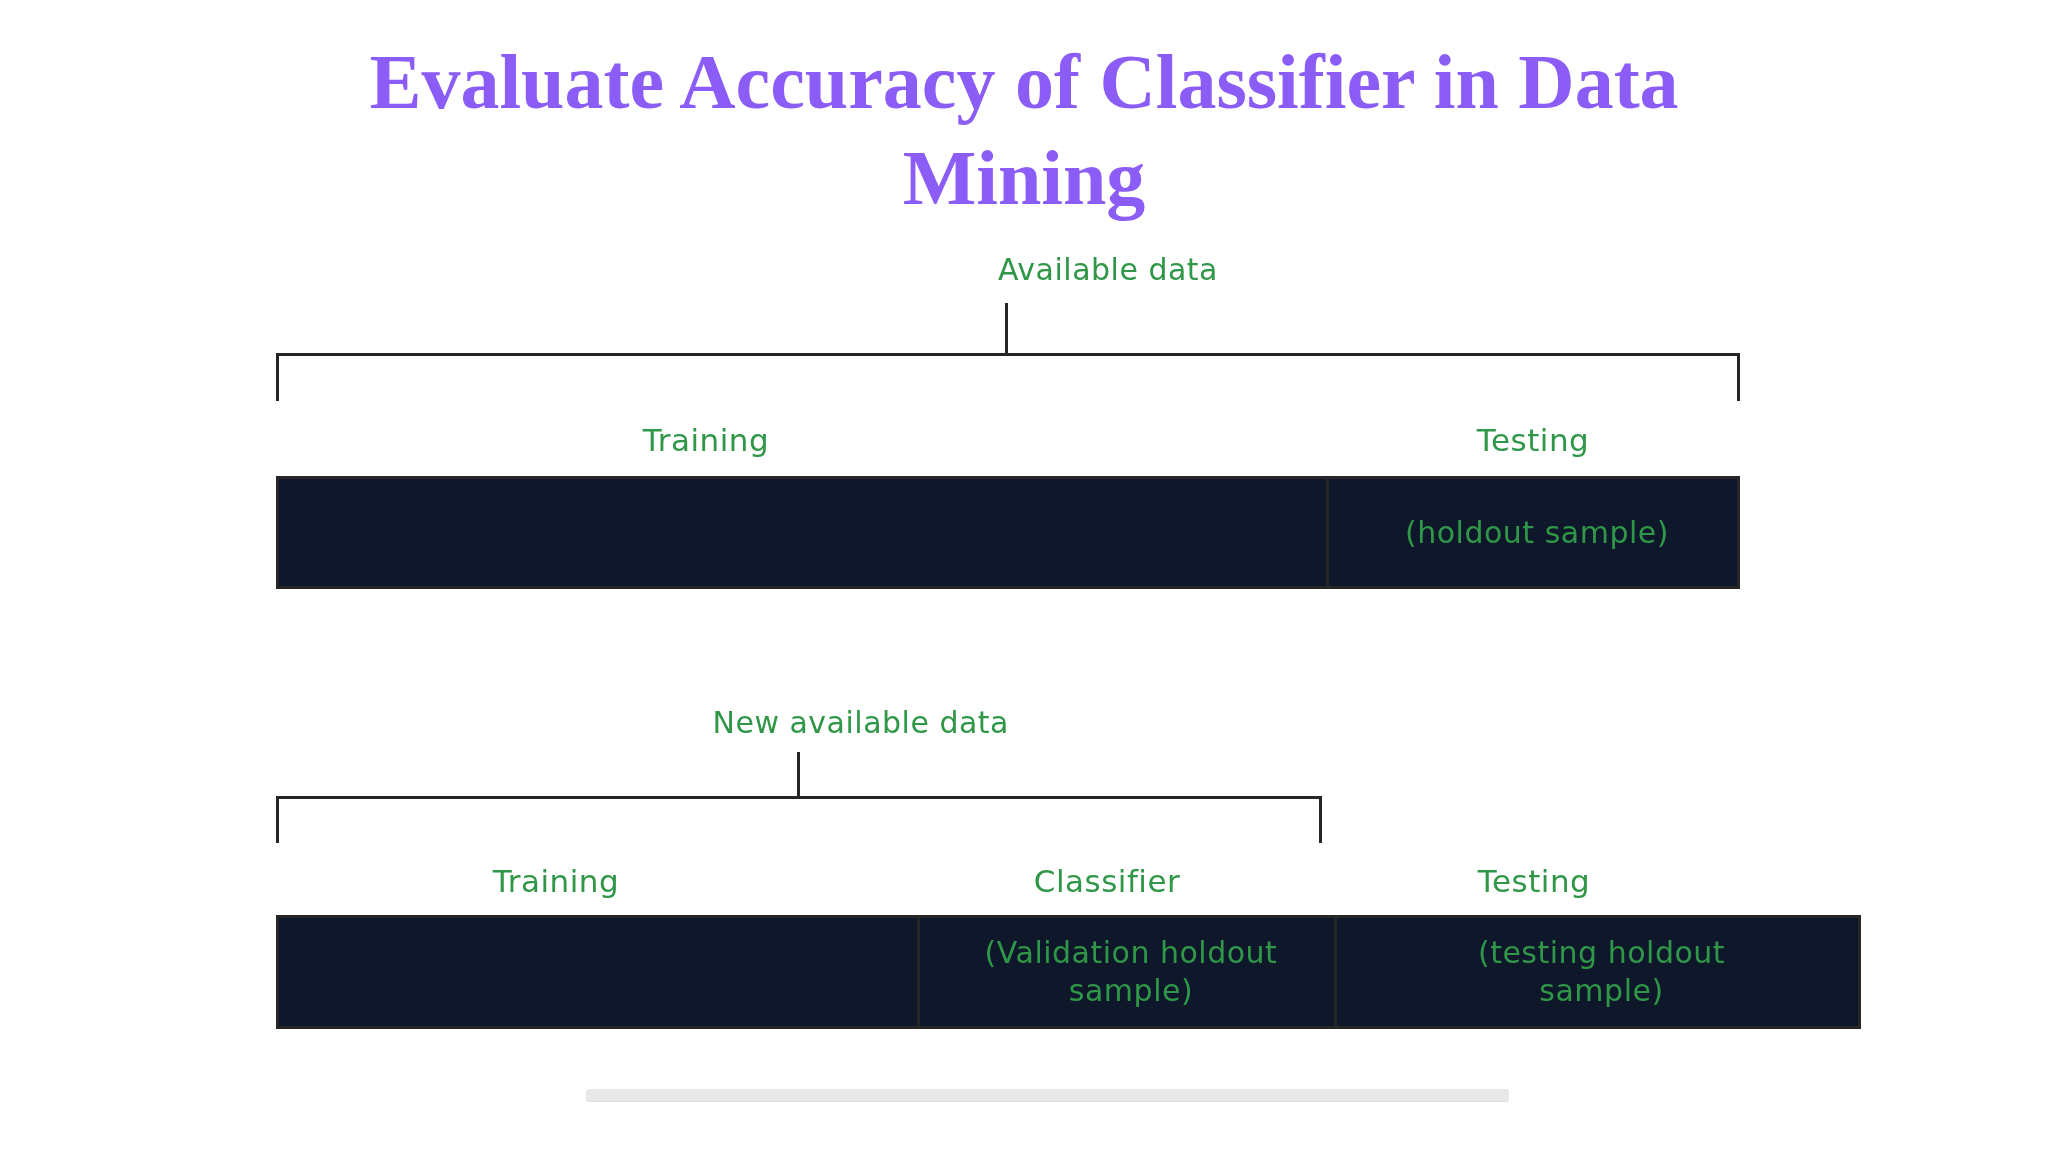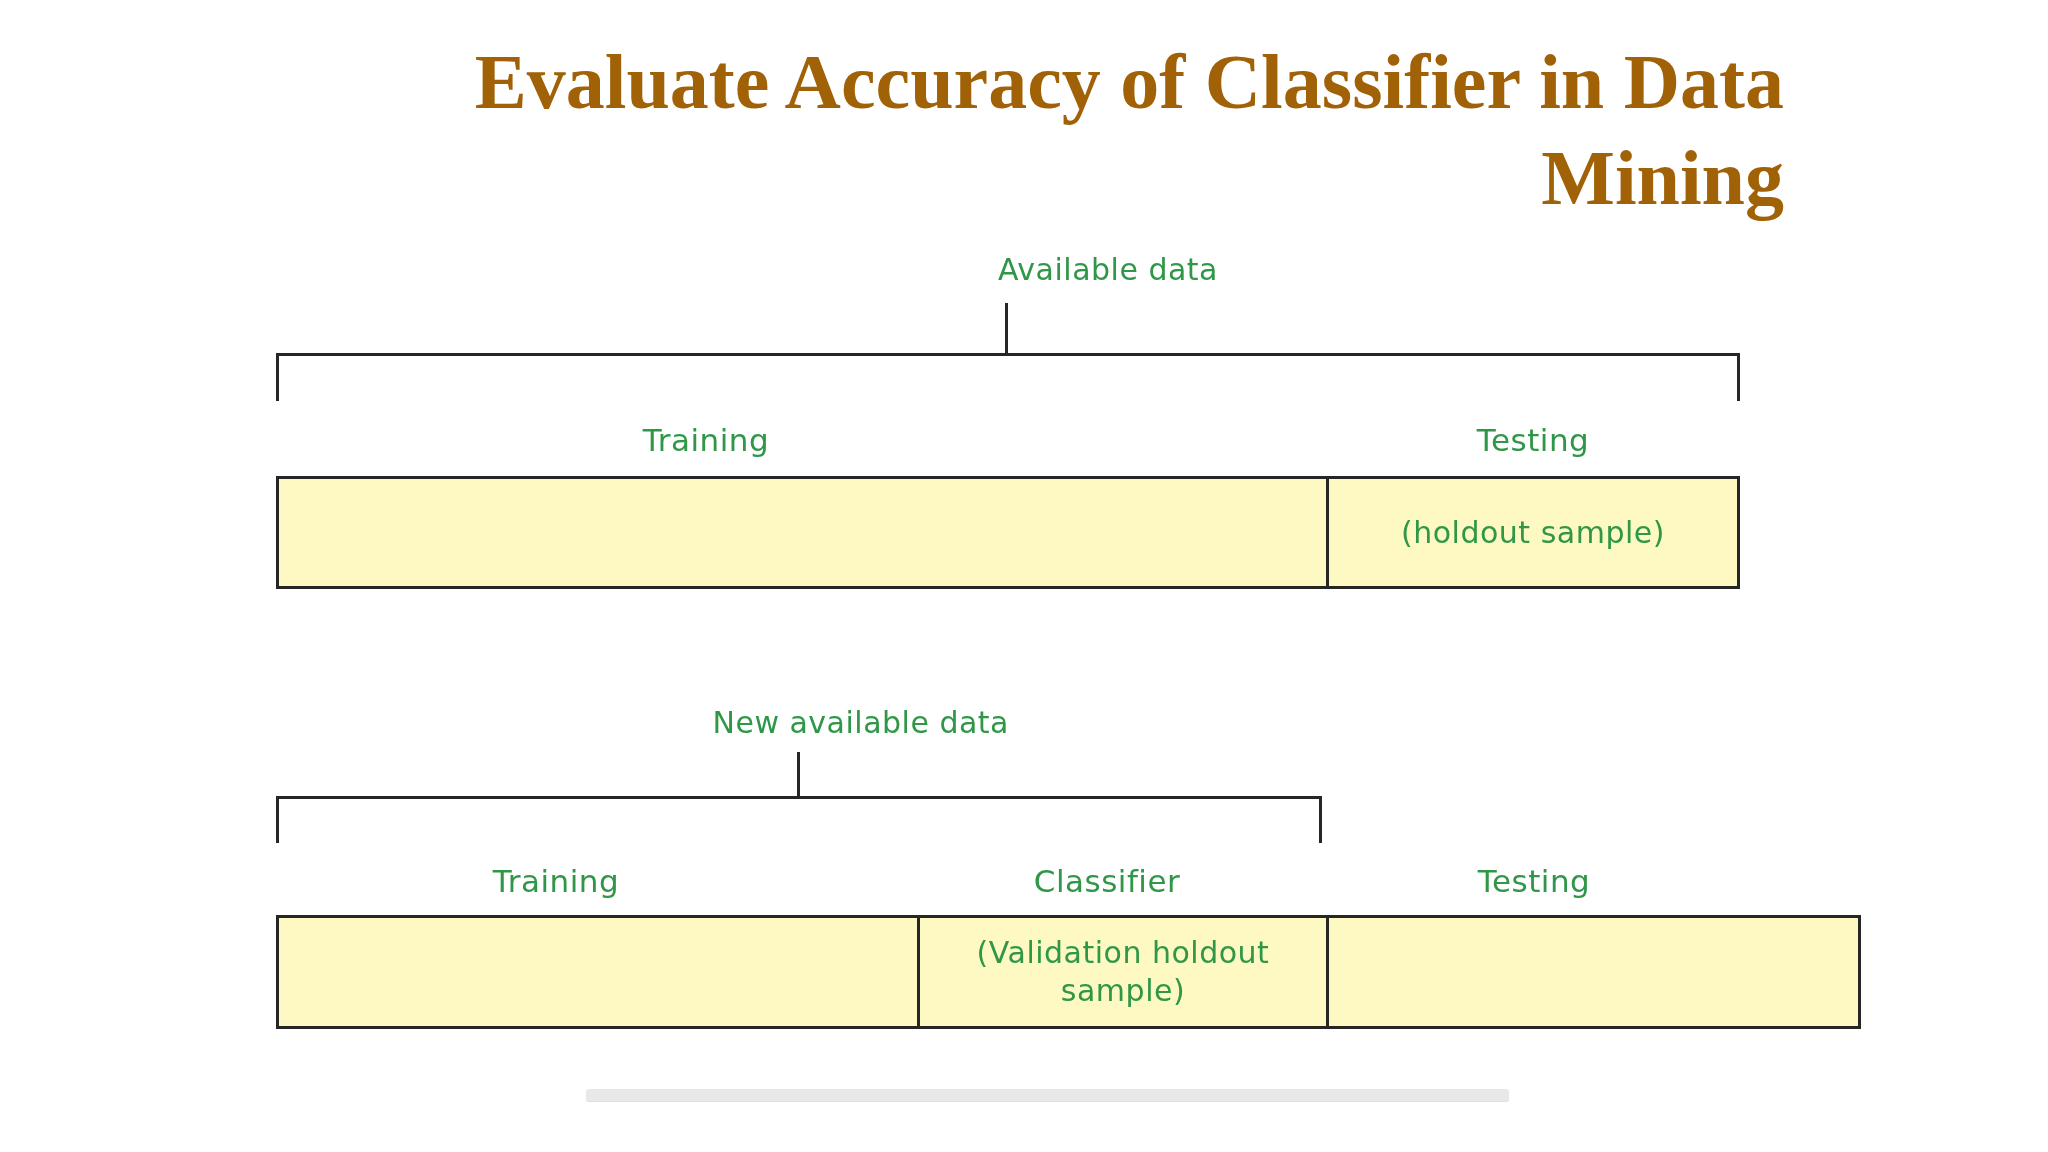--- a/index.html
+++ b/index.html
@@ -4,34 +4,34 @@
 <style>
   html,body{margin:0;padding:0;}
   body{width:2048px;height:1152px;background:#ffffff;position:relative;overflow:hidden;
        font-family:"DejaVu Sans",sans-serif;}
   .abs{position:absolute;box-sizing:border-box;}
 
   
   .title{top:34px;left:0;width:100%;text-align:center;}
   .title-inner{display:inline-block;max-width:1520px;
       font-family:"Liberation Serif",serif;font-weight:bold;
-      font-size:78px;line-height:96px;color:#a16207;letter-spacing:0px;text-align:right;}
+      font-size:78px;line-height:96px;color:#8b5cf6;letter-spacing:0px;}
 
   
   .green{color:#2f9747;}
   .src-label{width:420px;text-align:right;font-size:30px;line-height:36px;letter-spacing:0.5px;}
   .sec-label{width:400px;text-align:center;font-size:31px;line-height:32px;font-weight:normal;letter-spacing:0.5px;}
   .note{font-size:30px;line-height:38px;letter-spacing:0.5px;text-align:center;}
 
   
   .vline{width:3px;background:#262626;}
   .bracket{border-top:3px solid #262626;border-left:3px solid #262626;border-right:3px solid #262626;}
 
   
-  .pbox{border:3px solid #262626;background:#fef9c3;display:flex;}
+  .pbox{border:3px solid #262626;background:#0f172a;display:flex;gap:8px;}
   .cell{display:flex;align-items:center;justify-content:center;height:100%;}
   .cell.div-r{border-right:3px solid #262626;}
 
   
   .gray-bar{left:586px;top:1089px;width:923px;height:12px;background:#e8e8e8;
             border-radius:3px;box-shadow:0 1px 0 #dedede;}
 </style>
 </head>
 <body>
 
@@ -63,15 +63,18 @@
 
 <div class="abs sec-label green" style="left:356px;top:865px;">Training</div>
 <div class="abs sec-label green" style="left:907px;top:865px;">Classifier</div>
 <div class="abs sec-label green" style="left:1334px;top:865px;">Testing</div>
 
 <div class="abs pbox" style="left:276px;top:915px;width:1585px;height:114px;">
   <div class="cell div-r" style="width:638px;"></div>
   <div class="cell div-r" style="width:406px;">
     <div class="note green" style="width:350px;">(Validation holdout sample)</div>
   </div>
+  <div class="cell" style="flex:1;">
+    <div class="note green" style="width:330px;">(testing holdout sample)</div>
+  </div>
 </div>
 
 <div class="abs gray-bar"></div>
 
 </body></html>

